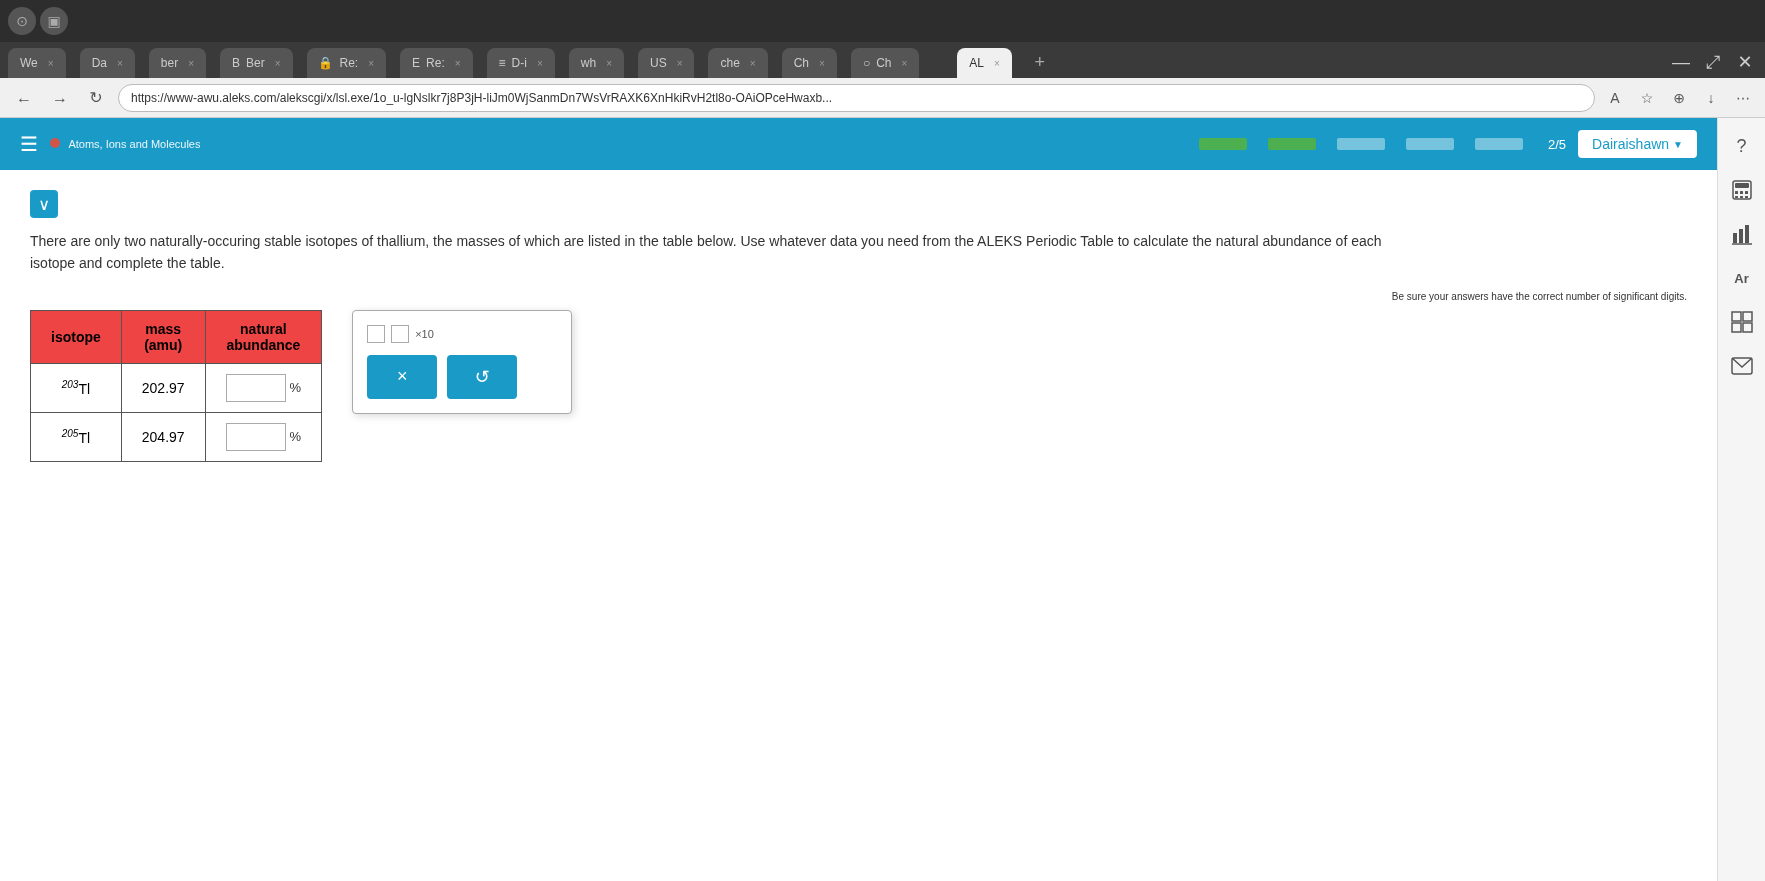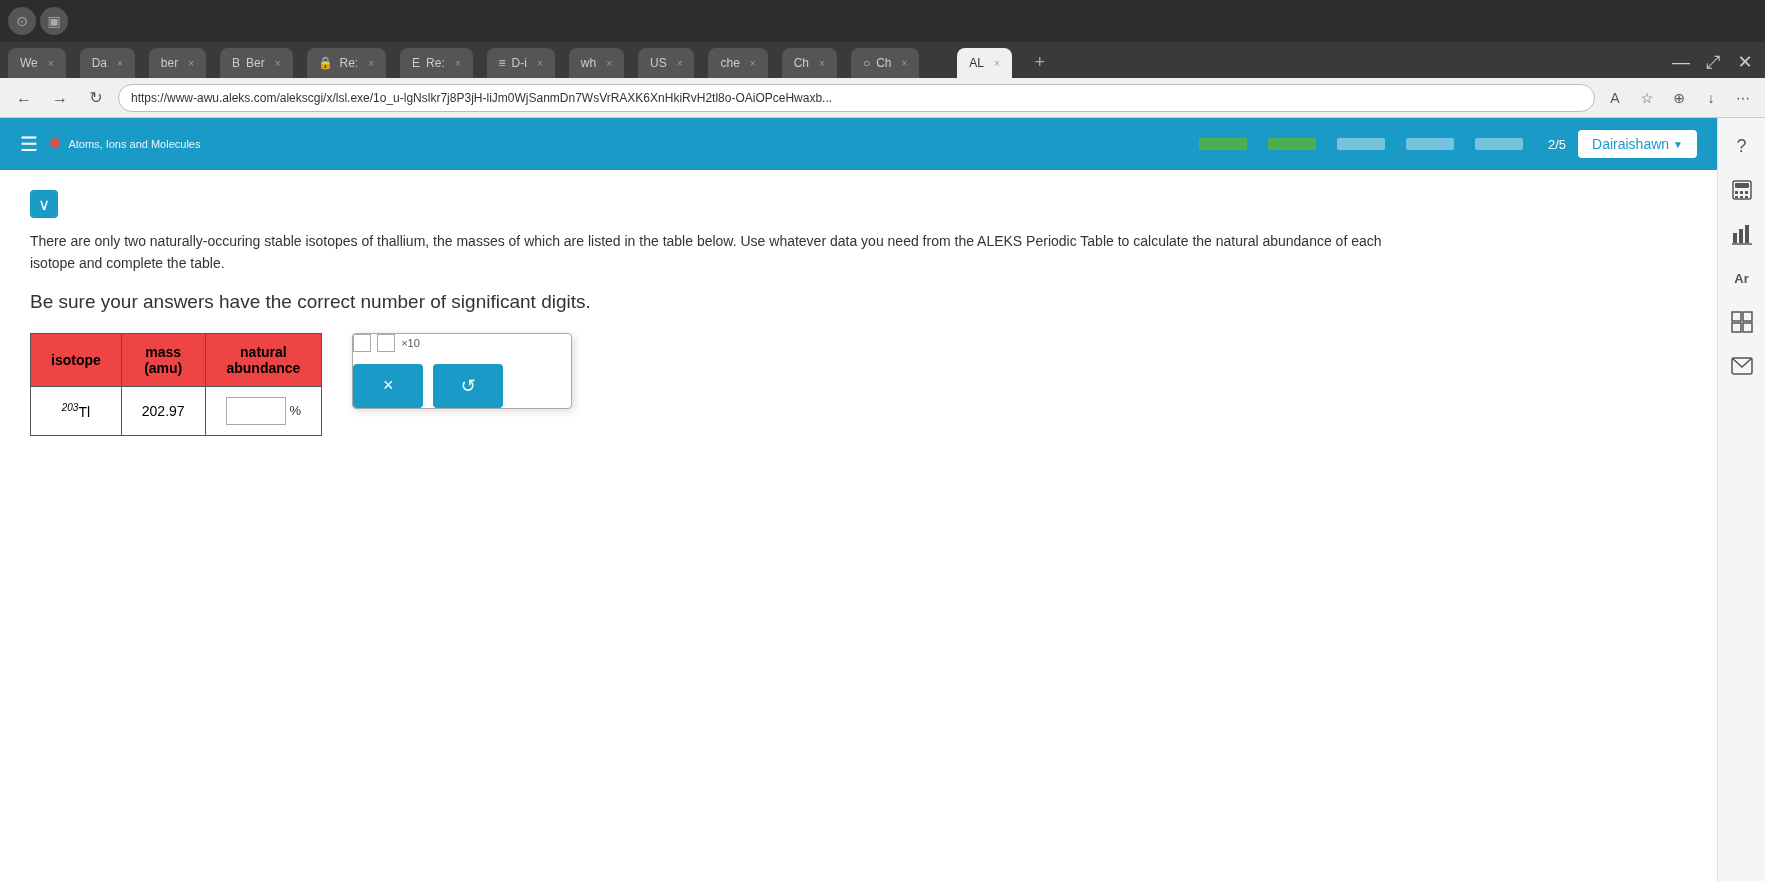--- a/index.html
+++ b/index.html
@@ -209,23 +209,24 @@
 
     .question-text {
       font-size: 14px;
       line-height: 1.6;
       color: #333;
       margin-bottom: 16px;
       max-width: 1400px;
     }
 
     .sig-digits-text {
-      font-size: 19px;
+      font-size: 10px;
       color: #333;
-      margin-bottom: 20px;
+      margin-bottom: 8px;
+      text-align: right;
     }
 
     
     .isotope-table {
       border-collapse: collapse;
       margin-right: 30px;
     }
     .isotope-table th, .isotope-table td {
       border: 1px solid #555;
       padding: 10px 20px;
@@ -259,20 +260,21 @@
     .unit-label {
       font-size: 13px;
       color: #333;
     }
 
     
     .calc-popup {
       border: 1px solid #aaa;
       background: white;
       border-radius: 4px;
+      padding: 14px;
       width: 220px;
       box-shadow: 2px 2px 8px rgba(0,0,0,0.15);
       display: inline-block;
       vertical-align: top;
     }
     .calc-display-row {
       display: flex;
       align-items: center;
       gap: 6px;
       margin-bottom: 12px;
@@ -481,20 +483,34 @@
             </tr>
           </thead>
           <tbody>
             <tr>
               <td>
                 <span class="isotope-label">
                   <sup>203</sup><span>Tl</span>
                 </span>
               </td>
               <td>202.97</td>
+              <td>
+                <div class="input-with-unit">
+                  <input class="answer-input" type="text" value="" style="">
+                  <span class="unit-label">%</span>
+                </div>
+              </td>
+            </tr>
+            <tr>
+              <td>
+                <span class="isotope-label">
+                  <sup>205</sup><span>Tl</span>
+                </span>
+              </td>
+              <td>204.97</td>
               <td>
                 <div class="input-with-unit">
                   <input class="answer-input" type="text" value="" style="">
                   <span class="unit-label">%</span>
                 </div>
               </td>
             </tr>
           </tbody>
         </table>
 

